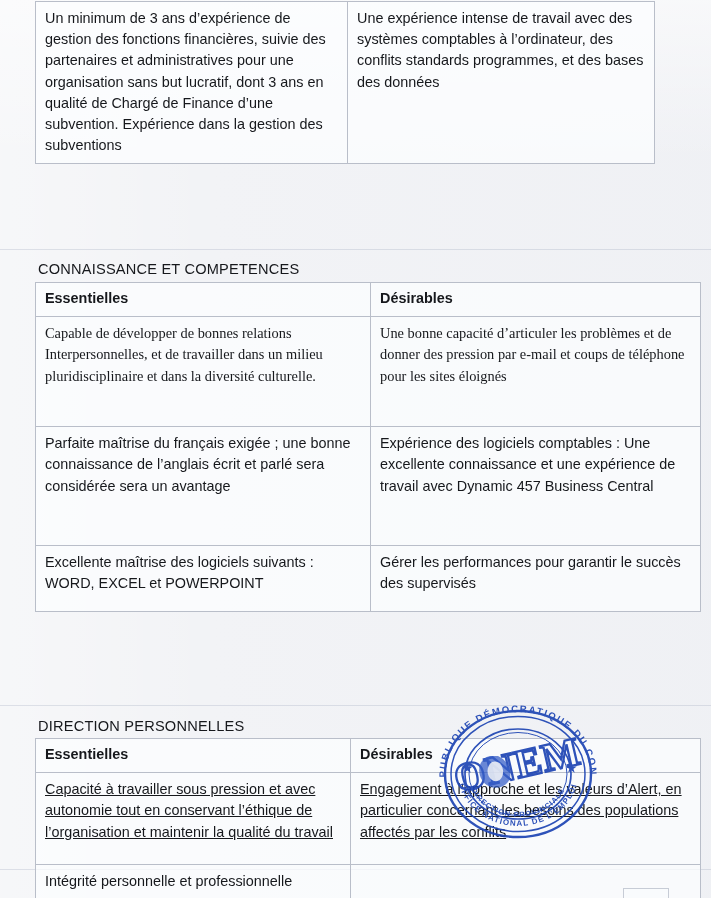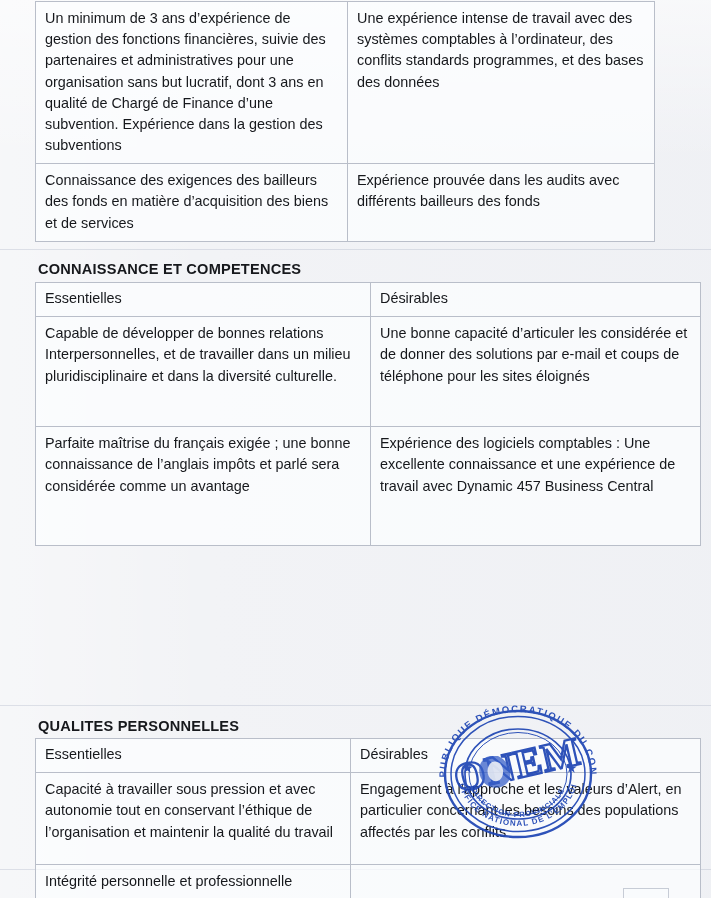--- a/index.html
+++ b/index.html
@@ -52,58 +52,58 @@
     border: 1px solid #b9bec9;
     vertical-align: top;
     padding: 6px 8px 7px 9px;
     font-size: 14.4px;
     line-height: 1.47;
     font-weight: 400;
     text-align: left;
     background: transparent;
   }
   .doc-table th {
-    font-weight: 400;
+    font-weight: 700;
     padding-top: 5px;
   }
   td.empty-cell, th.empty-cell { padding: 0; }
 
   
   #table-experience { left: 35px; top: 1px; width: 619px; }
   #table-experience col.c1 { width: 312px; }
   #table-experience col.c2 { width: 307px; }
 
   
   .section-heading {
     position: absolute;
     font-size: 14.6px;
-    font-weight: 700;
+    font-weight: 400;
     letter-spacing: 0.2px;
     white-space: nowrap;
   }
   #heading-connaissance { left: 38px; top: 261px; }
   #heading-qualites { left: 38px; top: 718px; }
 
   
   #table-connaissance { left: 35px; top: 282px; width: 665px; }
   #table-connaissance col.c1 { width: 335px; }
   #table-connaissance col.c2 { width: 330px; }
 
   
   #table-qualites { left: 35px; top: 738px; width: 665px; }
   #table-qualites col.c1 { width: 315px; }
   #table-qualites col.c2 { width: 350px; }
 
   .cell-tall-1 { height: 128px; }
   .cell-tall-2 { height: 55px; }
   .cell-tall-3 { height: 47px; }
-  .cell-tall-4 { height: 96px; }
+  .cell-tall-4 { height: 96px; font-family: Liberation Serif, serif; }
   .cell-tall-5 { height: 105px; }
   .cell-tall-6 { height: 52px; }
-  .cell-tall-7 { height: 78px; }
+  .cell-tall-7 { height: 78px; text-decoration: underline; }
   .cell-short { height: 20px; }
 
   
   .stamp {
     position: absolute;
     left: 428px;
     top: 696px;
     width: 180px;
     height: 152px;
     z-index: 5;
@@ -136,53 +136,53 @@
   <table class="doc-table" id="table-experience">
     <colgroup>
         <col class="c1">
         <col class="c2">
       </colgroup>
     <tbody>
       <tr>
         <td class="cell-tall-1">Un minimum de 3 ans   d’expérience de gestion des fonctions financières, suivie des partenaires et administratives pour une organisation sans but lucratif, dont 3 ans en qualité de Chargé de Finance d’une subvention. Expérience dans la gestion des subventions</td>
         <td class="cell-tall-1">Une expérience intense de travail avec des systèmes comptables à l’ordinateur, des conflits standards programmes, et des bases des données</td>
       </tr>
-      <tr>
-        <td class="cell-tall-2">Connaissance des exigences des bailleurs des fonds en matière d’acquisition des biens et de services</td>
-        <td class="cell-tall-2">Expérience prouvée dans les audits avec différents bailleurs des fonds</td>
-      </tr>
     </tbody>
   </table>
 
   <div class="section-heading" id="heading-connaissance">CONNAISSANCE ET COMPETENCES</div>
 
   <table class="doc-table" id="table-connaissance">
     <colgroup>
         <col class="c1">
         <col class="c2">
       </colgroup>
     <thead>
       <tr>
         <th>Essentielles</th>
         <th>Désirables</th>
       </tr>
     </thead>
     <tbody>
       <tr>
         <td class="cell-tall-4">Capable de développer de bonnes relations Interpersonnelles, et de travailler dans un milieu pluridisciplinaire et dans la diversité culturelle.</td>
-        <td class="cell-tall-4">Une bonne capacité d’articuler les considérée et de donner des solutions par e-mail et coups de téléphone pour les sites éloignés</td>
-      </tr>
-      <tr>
-        <td class="cell-tall-5">Parfaite maîtrise du français exigée ; une bonne connaissance de l’anglais impôts et parlé sera considérée comme un avantage</td>
+        <td class="cell-tall-4">Une bonne capacité d’articuler les problèmes et de donner des pression par e-mail et coups de téléphone pour les sites éloignés</td>
+      </tr>
+      <tr>
+        <td class="cell-tall-5">Parfaite maîtrise du français exigée ; une bonne connaissance de l’anglais écrit et parlé sera considérée sera un avantage</td>
         <td class="cell-tall-5">Expérience des logiciels comptables : Une excellente connaissance et une expérience de travail avec Dynamic 457 Business Central</td>
+      </tr>
+      <tr>
+        <td class="cell-tall-6">Excellente maîtrise des logiciels suivants : WORD, EXCEL et POWERPOINT</td>
+        <td class="cell-tall-6">Gérer les performances pour garantir le succès des supervisés</td>
       </tr>
     </tbody>
   </table>
 
-  <div class="section-heading" id="heading-qualites">QUALITES PERSONNELLES</div>
+  <div class="section-heading" id="heading-qualites">DIRECTION PERSONNELLES</div>
 
   <table class="doc-table" id="table-qualites">
     <colgroup>
         <col class="c1">
         <col class="c2">
       </colgroup>
     <thead>
       <tr>
         <th>Essentielles</th>
         <th>Désirables</th>

